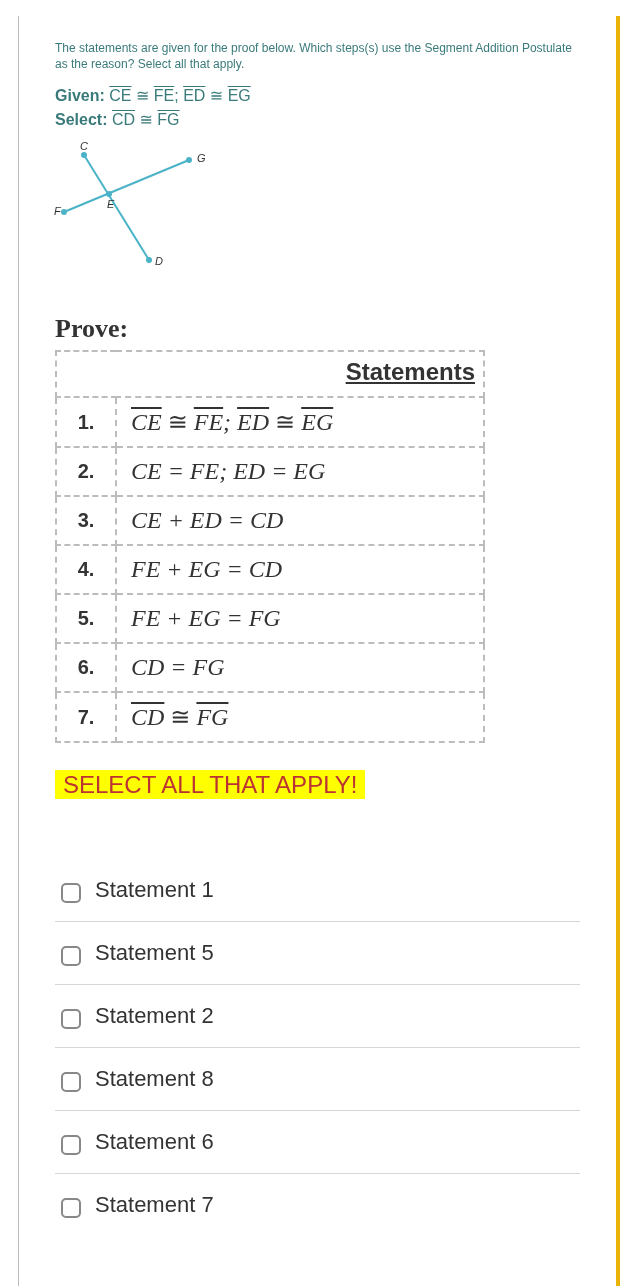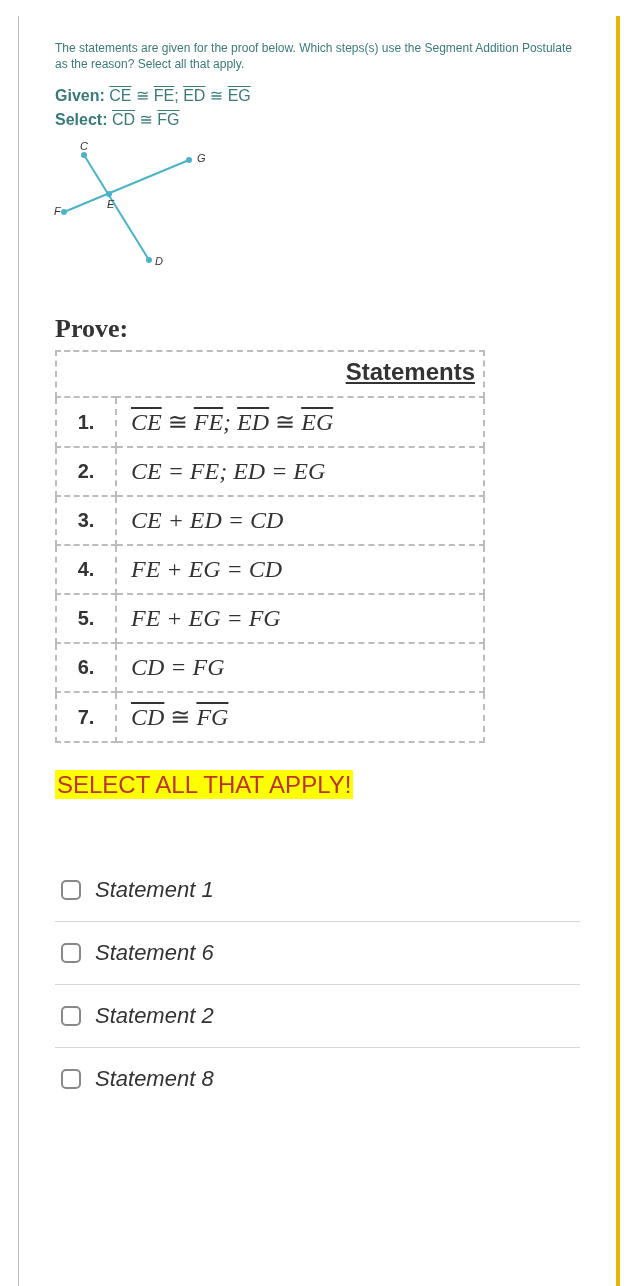--- a/index.html
+++ b/index.html
@@ -72,35 +72,34 @@
     font-size: 20px;
   }
   .cong { font-style: normal; }
   .sel-all {
     margin-top: 28px;
     font-size: 24px;
     color: #b33;
   }
   .sel-all span {
     background: #ffff00;
-    padding: 1px 2px;
+    padding: 1px 8px;
   }
   .options {
     margin-top: 60px;
   }
   .opt {
     display: flex;
-    align-items: center;
+    align-items: flex-end;
     gap: 14px;
     padding: 18px 6px;
     border-bottom: 1px solid #d6d6d6;
     font-size: 22px;
     color: #333;
     cursor: pointer;
-    font-style: italic;
   }
   .opt:last-child { border-bottom: none; }
   .chk {
     width: 20px;
     height: 20px;
     border: 2px solid #888;
     border-radius: 5px;
     flex-shrink: 0;
     background: #fff;
   }
@@ -198,26 +197,34 @@
     <span>SELECT ALL THAT APPLY!</span>
   </div>
 
   <div class="options">
       <div class="opt">
         <div class="chk"></div>
         <span>Statement 1</span>
       </div>
       <div class="opt">
         <div class="chk"></div>
+        <span>Statement 5</span>
+      </div>
+      <div class="opt">
+        <div class="chk"></div>
+        <span>Statement 2</span>
+      </div>
+      <div class="opt">
+        <div class="chk"></div>
+        <span>Statement 8</span>
+      </div>
+      <div class="opt">
+        <div class="chk"></div>
         <span>Statement 6</span>
       </div>
       <div class="opt">
         <div class="chk"></div>
-        <span>Statement 2</span>
-      </div>
-      <div class="opt">
-        <div class="chk"></div>
-        <span>Statement 8</span>
+        <span>Statement 7</span>
       </div>
     </div>
 
   <div class="bottom-bar"></div>
 </div>
 
 </body></html>

